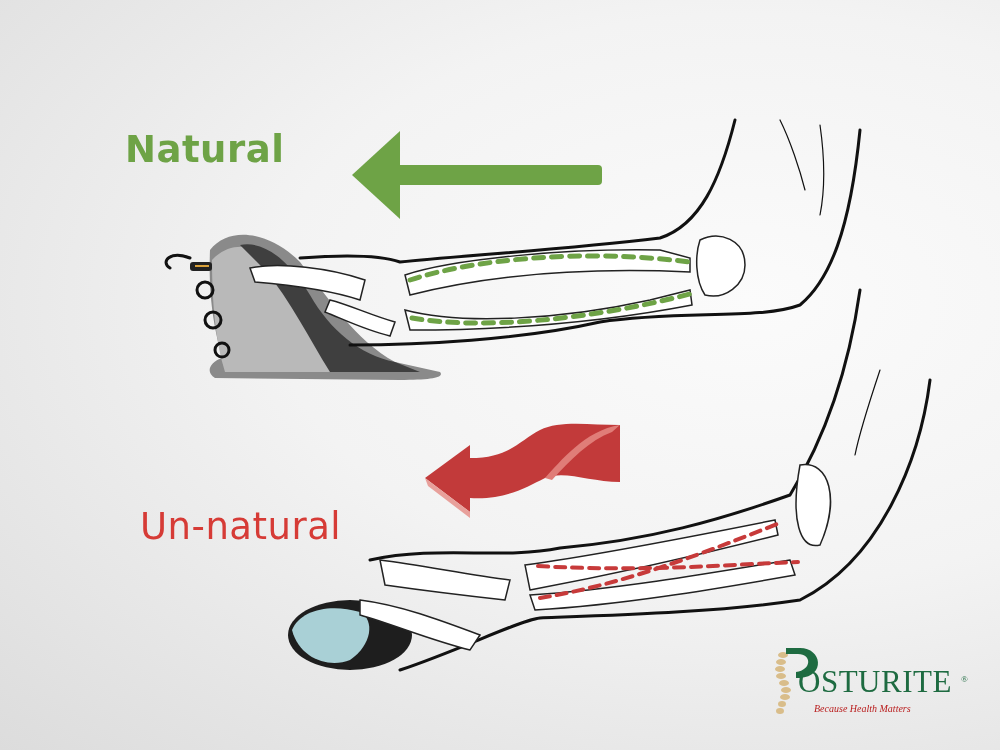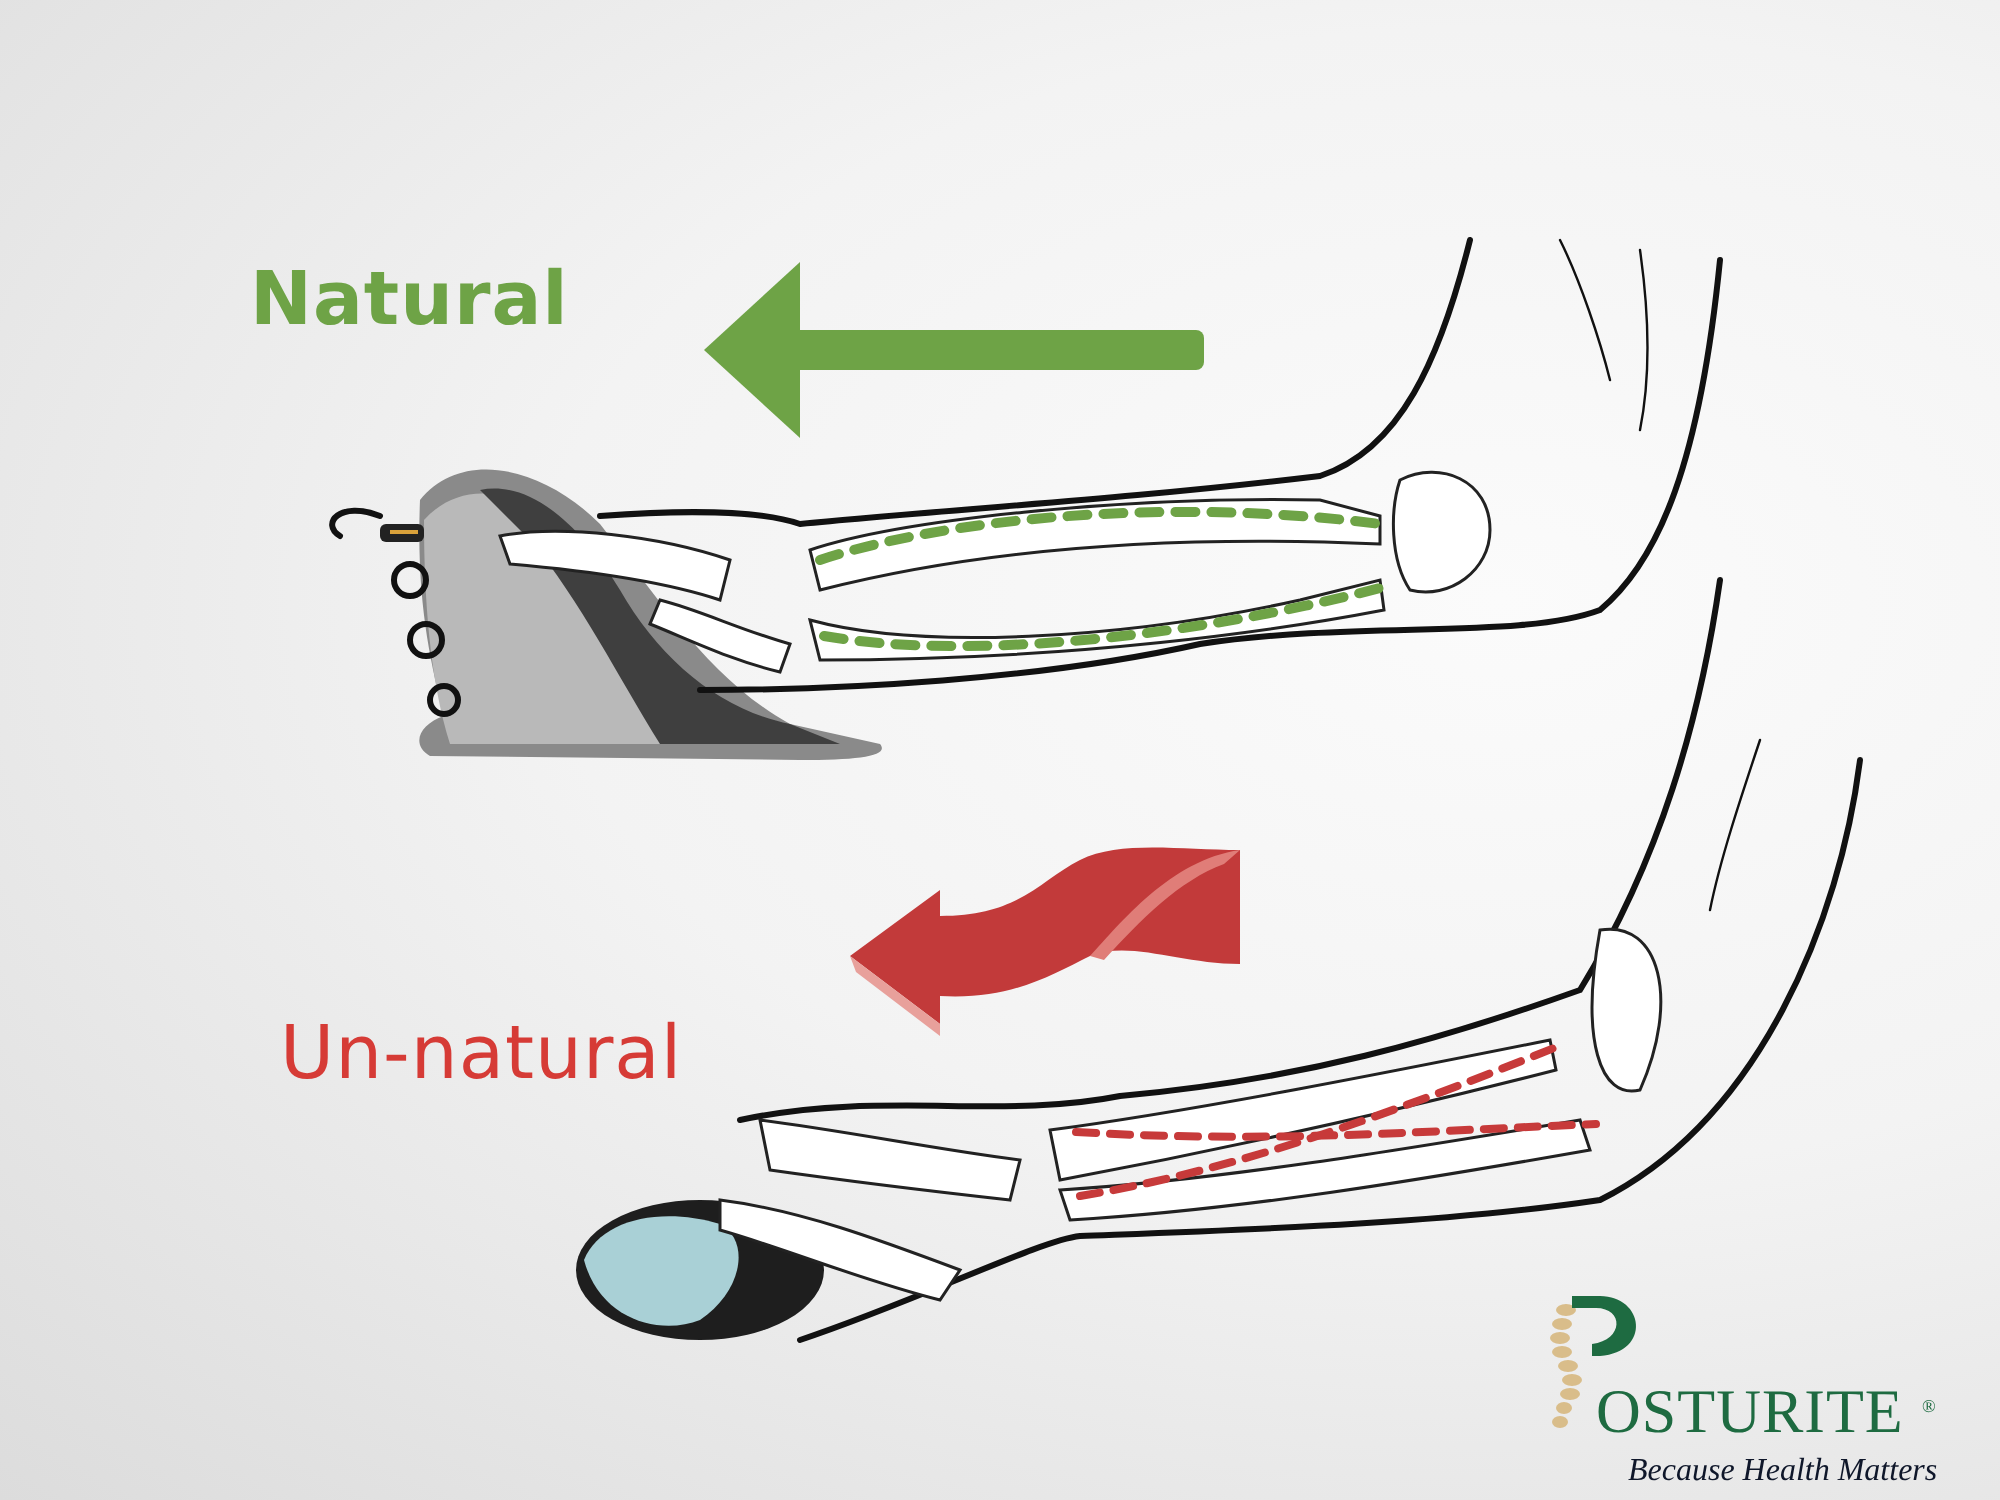--- a/index.html
+++ b/index.html
@@ -3,26 +3,26 @@
 <meta charset="utf-8">
 <style>
   html,body{margin:0;padding:0;}
   body{width:1000px;height:750px;overflow:hidden;position:relative;
     background:radial-gradient(ellipse at 75% 40%, #fbfbfb 0%, #f3f3f3 45%, #dcdcdc 100%);
     font-family:"DejaVu Sans","Liberation Sans",sans-serif;}
   .abs{position:absolute;}
   .label-natural{left:125px;top:128px;font-size:37px;font-weight:bold;color:#6ea346;letter-spacing:0.5px;text-align:center;}
   .label-unnatural{left:140px;top:505px;font-size:37px;font-weight:normal;color:#d63b36;letter-spacing:0.5px;}
   svg{position:absolute;left:0;top:0;}
-  .logo{left:776px;top:664px;width:200px;height:80px;}
+  .logo{left:776px;top:640px;width:200px;height:80px;}
   .logo-word{position:absolute;left:22px;top:24px;font-family:"Liberation Serif","DejaVu Serif",serif;
     font-size:31px;color:#1e6b41;letter-spacing:0.5px;}
   .logo-reg{position:absolute;left:185px;top:34px;font-size:9px;color:#1e6b41;font-family:"Liberation Serif",serif;}
   .logo-tag{position:absolute;left:38px;top:63px;font-family:"Liberation Serif","DejaVu Serif",serif;
-    font-style:italic;font-size:16px;color:#0f172a;}
+    font-style:italic;font-size:10px;color:#b91c1c;}
 </style>
 </head>
 <body>
 
 <svg width="1000" height="750" viewBox="0 0 1000 750">
 
   <g>
     <rect x="390" y="165" width="212" height="20" rx="4" fill="#6ea346"></rect>
     <polygon points="352,175 400,131 400,219" fill="#6ea346"></polygon>
   </g>

